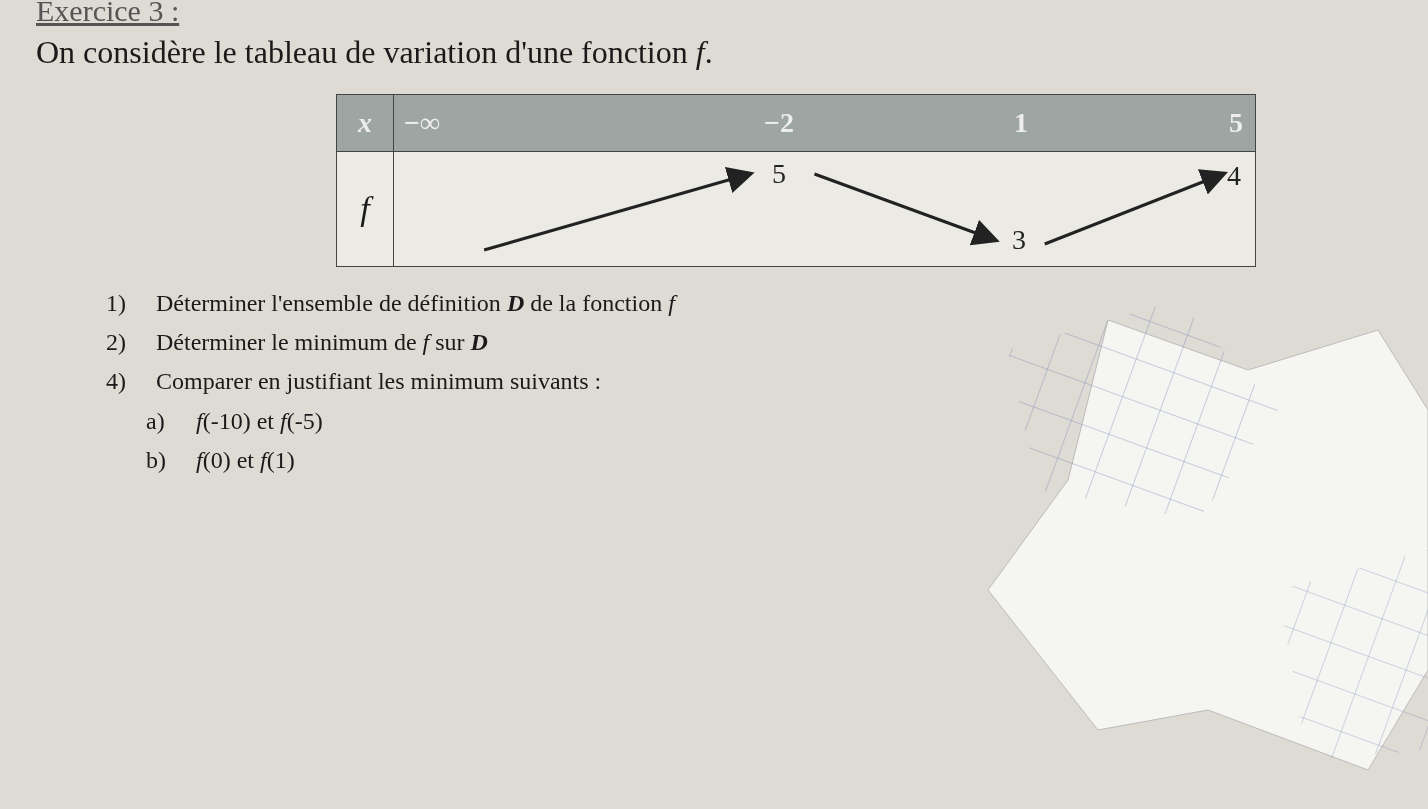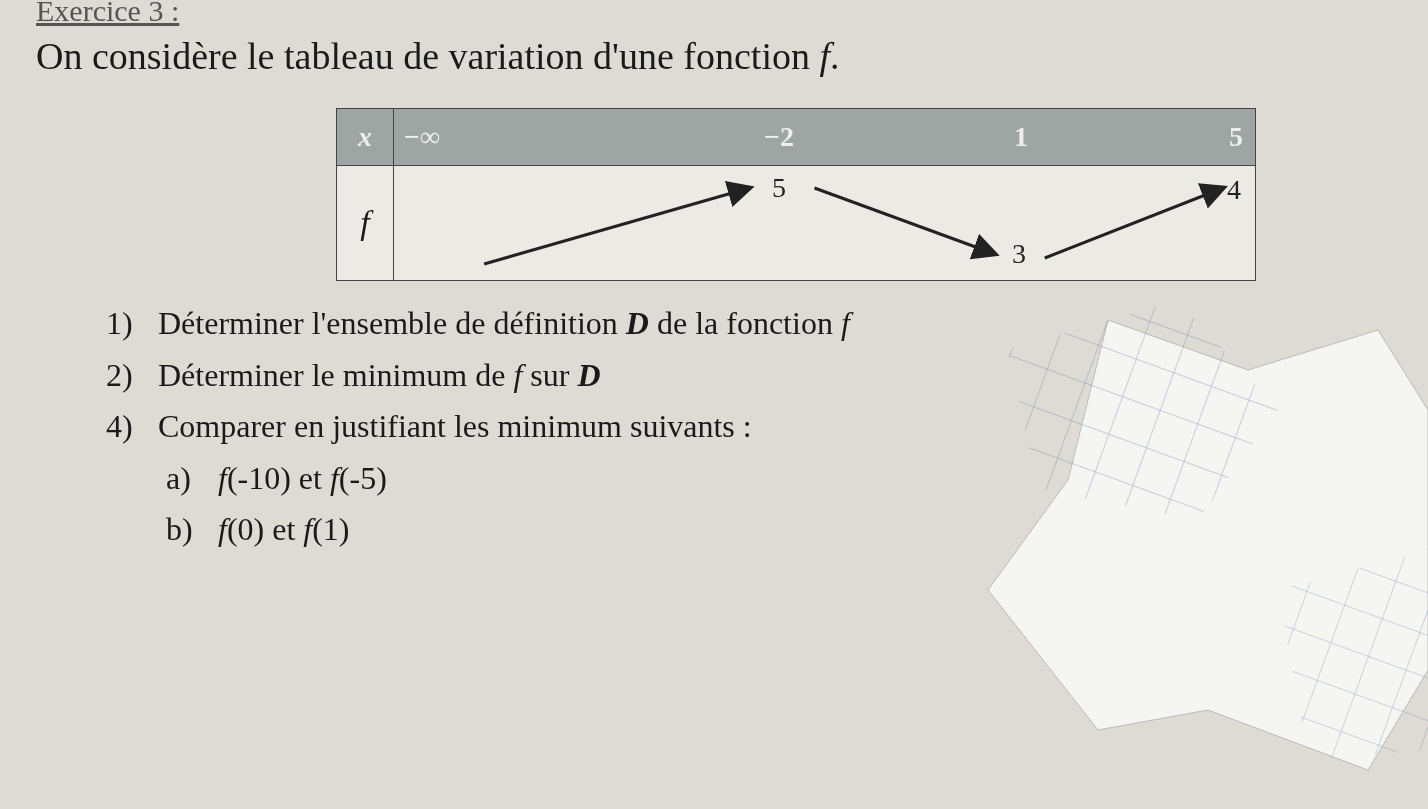--- a/index.html
+++ b/index.html
@@ -17,22 +17,22 @@
     padding: 0 36px 0 36px;
   }
   .exercise-title {
     font-size: 30px;
     color: #555;
     margin-top: -6px;
     margin-bottom: 6px;
     text-decoration: underline;
   }
   .intro {
-    font-size: 38px;
-    margin-bottom: 30px;
+    font-size: 32px;
+    margin-bottom: 23px;
   }
   .fital { font-style: italic; }
   .variation-table {
     margin: 0 auto 18px 300px;
     border-collapse: collapse;
     width: 920px;
   }
   .variation-table td {
     border: 1px solid #444;
     padding: 0;
@@ -72,31 +72,31 @@
   .f-cell {
     position: relative;
   }
   .f-cell .val {
     position: absolute;
     font-size: 28px;
     color: #222;
   }
   .questions {
     margin-left: 70px;
-    font-size: 32px;
+    font-size: 24px;
     line-height: 1.55;
   }
   .questions .qnum {
     display: inline-block;
     width: 44px;
   }
   .bold { font-weight: bold; }
   .qrow { margin-bottom: 2px; }
   .sub {
-    margin-left: 60px;
+    margin-left: 40px;
   }
   .tornpaper {
     position: absolute;
     right: 0;
     top: 290px;
     width: 480px;
     height: 480px;
     pointer-events: none;
   }
 </style>

